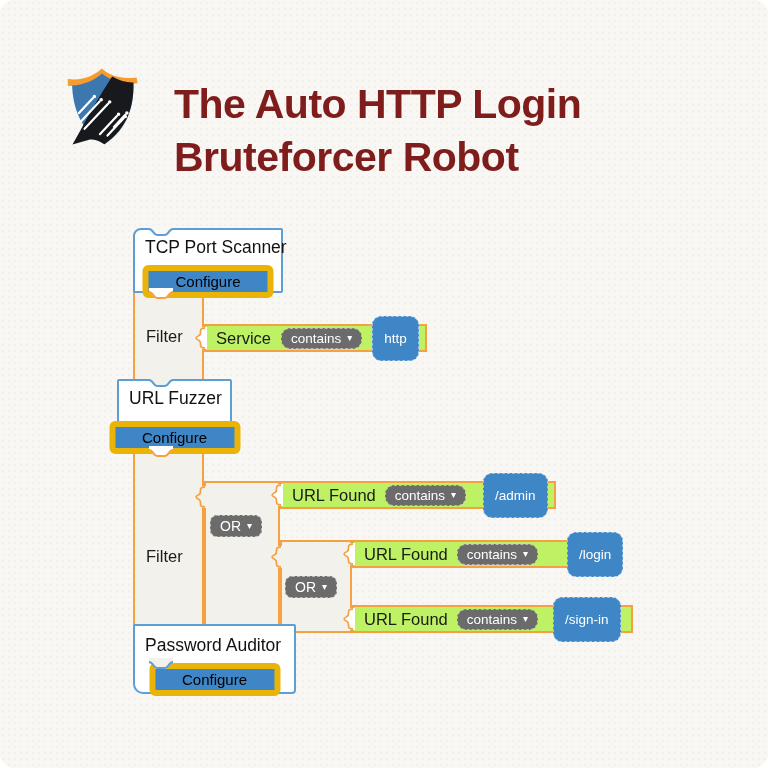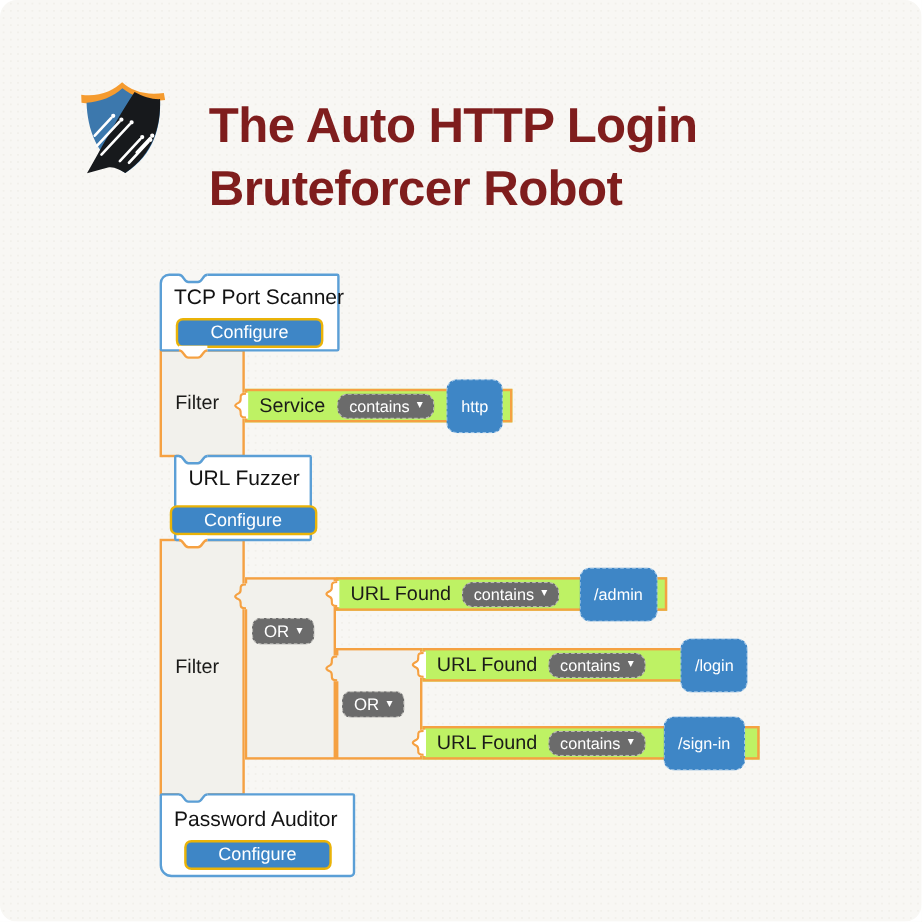--- a/index.html
+++ b/index.html
@@ -25,21 +25,21 @@
   .tool{background:#ffffff;border:2px solid #5b9fd6;}
   .filter{background:#f2f1ec;border:2px solid #f5a142;}
   .orblock{background:#f2f1ec;border:2px solid #f5a142;}
   .cond{
     background:#bef264;border:2px solid #f5a142;
     display:flex;align-items:center;gap:10px;padding-left:10px;
   }
   .block-title{position:absolute;left:10px;top:7px;font-size:17.5px;color:#121212;white-space:nowrap;}
   .cfg-btn{
     position:absolute;left:50%;transform:translateX(-50%);
-    background:#3e86c6;color:#ffffff;border:2px solid #eab308;border-radius:6px;
+    background:#3e86c6;color:#000000;border:6px solid #eab308;border-radius:6px;
     font-size:15px;padding:2px 27px;white-space:nowrap;cursor:pointer;
     font-family:inherit;
   }
   .filter-label{
     position:absolute;left:11px;top:50%;transform:translateY(-50%);
     font-size:16.5px;color:#1b1b19;
   }
   .cond-field{font-size:16.5px;color:#1b1b19;white-space:nowrap;}
   .pill{
     display:inline-flex;align-items:center;border-radius:9px;
@@ -104,26 +104,26 @@
   </div>
 
   <div class="block orblock" style="left:204px;top:481px;width:76px;height:152px;"></div>
   <div class="block orblock" style="left:280px;top:540px;width:72px;height:93px;"></div>
 
   <div class="block tool" style="left:133px;top:228px;width:150px;height:65px;border-radius:8px 2px 2px 2px;">
     <span class="block-title">TCP Port Scanner</span>
     <button class="cfg-btn" style="top:35px;">Configure</button>
   </div>
 
-  <div class="block tool" style="left:145px;top:379px;width:115px;height:72px;border-radius:2px;">
+  <div class="block tool" style="left:117px;top:379px;width:115px;height:72px;border-radius:2px;">
     <span class="block-title">URL Fuzzer</span>
     <button class="cfg-btn" style="top:40px;">Configure</button>
   </div>
 
-  <div class="block tool" style="left:133px;top:661px;width:163px;height:70px;border-radius:2px 2px 4px 10px;">
+  <div class="block tool" style="left:133px;top:624px;width:163px;height:70px;border-radius:2px 2px 4px 10px;">
     <span class="block-title" style="top:9px">Password Auditor</span>
     <button class="cfg-btn" style="top:37px;">Configure</button>
   </div>
 
   <div class="block cond" style="left:204px;top:324px;width:223px;height:28px;">
     <span class="cond-field">Service</span>
     <span class="pill pill-gray">
       <span>contains</span>
       <span class="arr">▾</span>
     </span>

